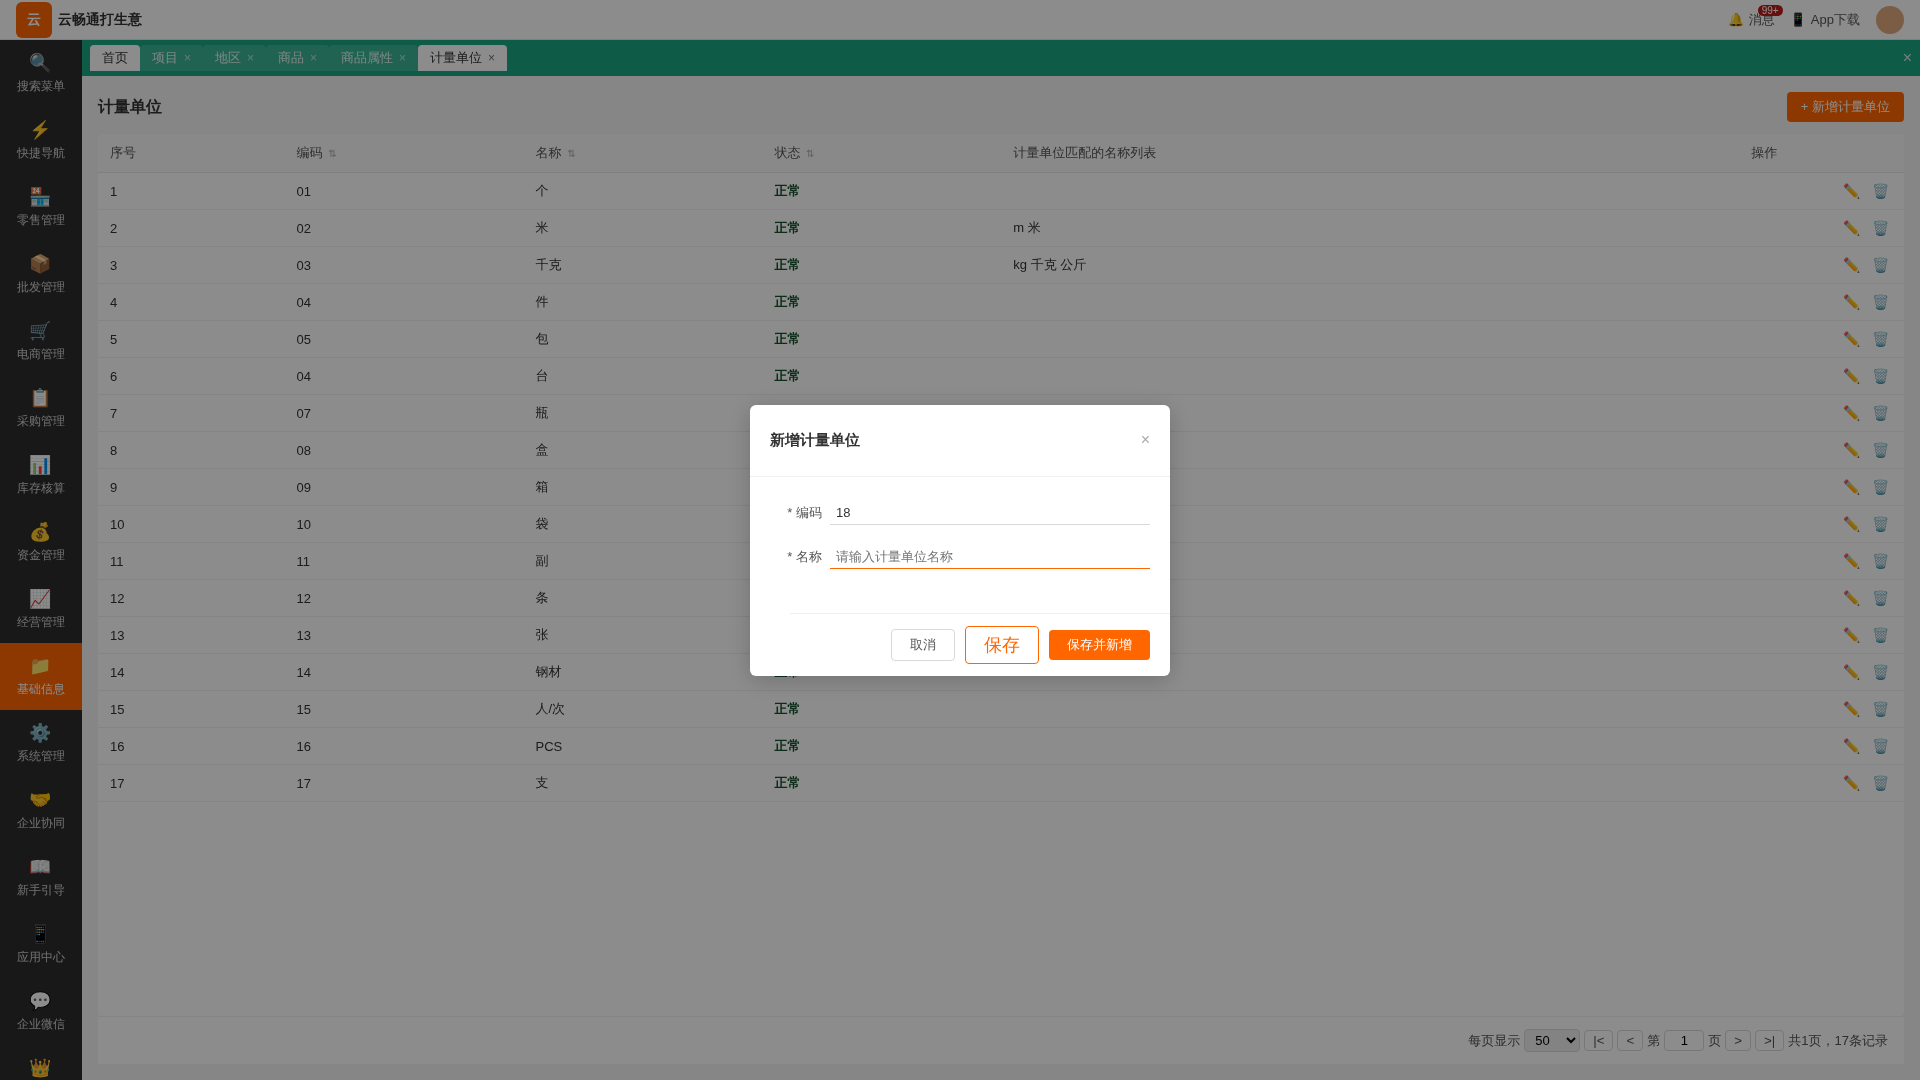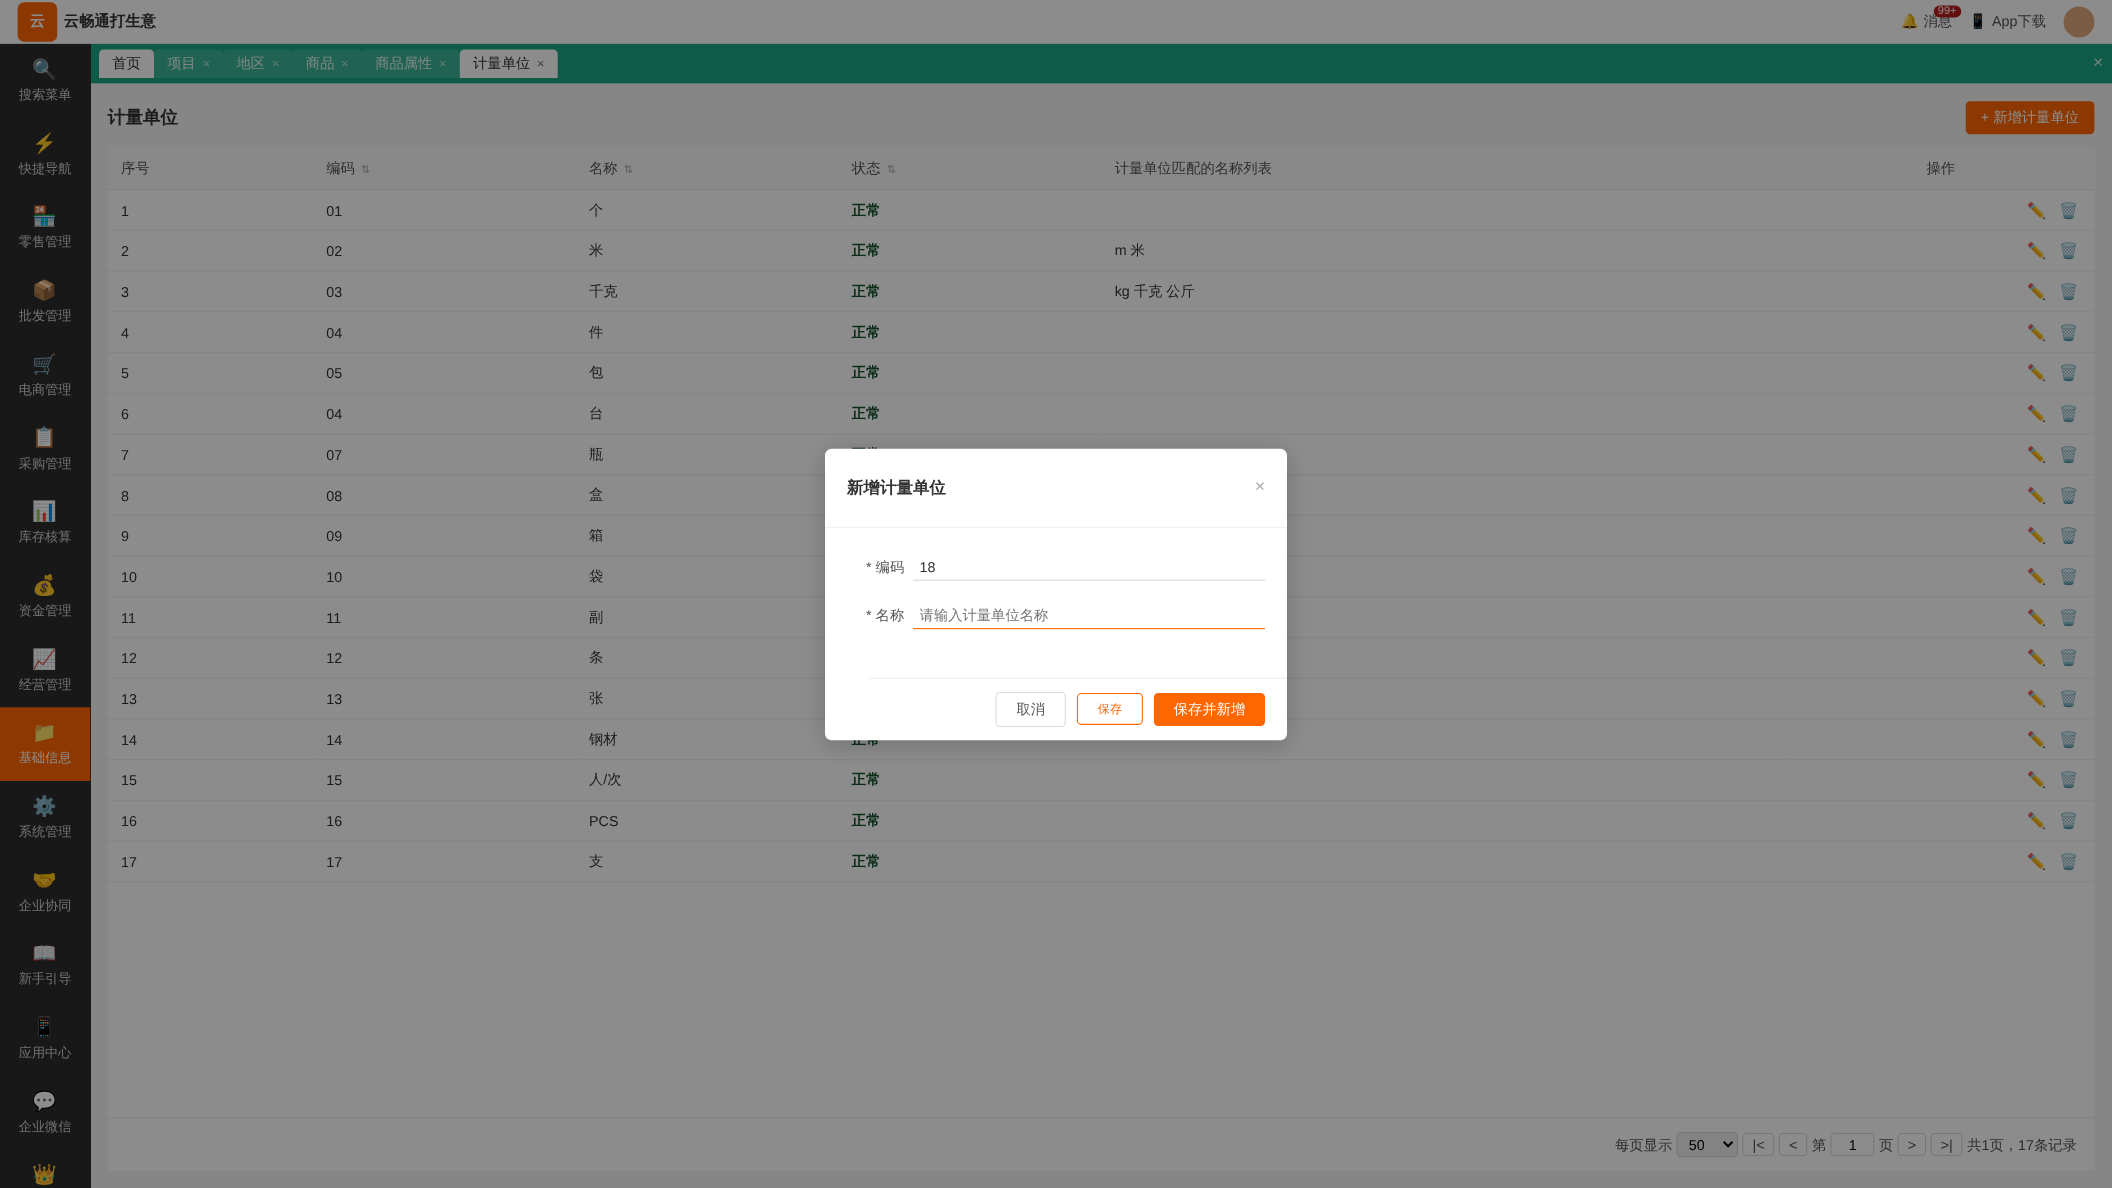--- a/index.html
+++ b/index.html
@@ -68,21 +68,21 @@
     .modal-header { display: flex; align-items: flex-start; justify-content: space-between; padding: 26px 20px; border-bottom: 1px solid #f0f0f0; }
     .modal-title { font-size: 15px; font-weight: 600; color: #333; }
     .modal-close { background: none; border: none; font-size: 16px; cursor: pointer; color: #aaa; }
     .modal-body { padding: 24px 20px; }
     .form-item { display: flex; align-items: center; margin-bottom: 20px; }
     .form-label { width: 60px; text-align: right; font-size: 13px; color: #555; flex-shrink: 0; padding-right: 8px; }
     .form-input { flex: 1; border: none; border-bottom: 1px solid #d9d9d9; padding: 4px 6px; font-size: 13px; outline: none; color: #333; }
     .form-input.active-focus { border-bottom-color: #f60; }
     .modal-footer { display: flex; align-items: center; justify-content: flex-end; padding: 12px 20px; border-top: 1px solid #f0f0f0; gap: 10px; margin-left: 40px; }
     .btn-cancel { background: #fff; border: 1px solid #d9d9d9; padding: 6px 18px; border-radius: 4px; cursor: pointer; font-size: 13px; color: #555; }
-    .btn-save { background: #fff; border: 1px solid #f60; color: #f60; padding: 6px 18px; border-radius: 4px; cursor: pointer; font-size: 11px; }
+    .btn-save { background: #fff; border: 1px solid #f60; color: #f60; padding: 6px 18px; border-radius: 4px; cursor: pointer; font-size: 18px; }
     .btn-save-add { background: #f60; border: none; color: #fff; padding: 6px 18px; border-radius: 4px; cursor: pointer; font-size: 13px; }
   </style>
 </head>
 <body>
 
 <div class="top-bar">
   <div class="top-bar-left">
     <div class="logo-area">
       <div class="logo-icon">云</div>
       <span class="logo-text">云畅通打生意</span>

